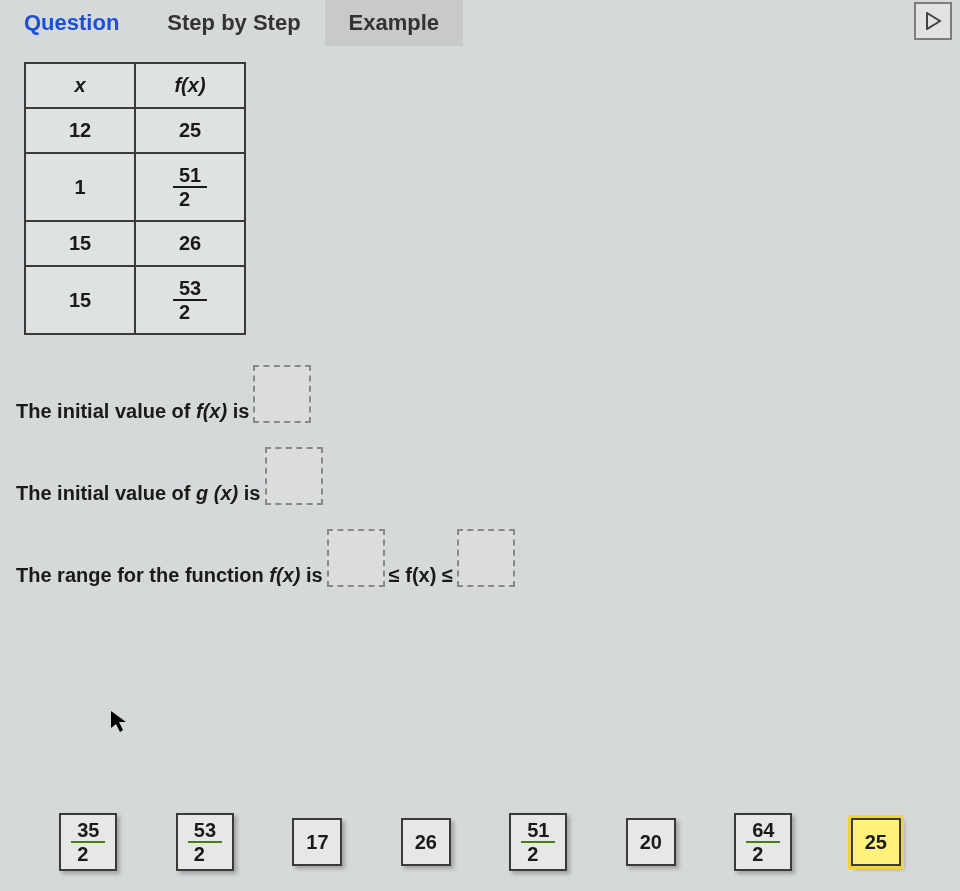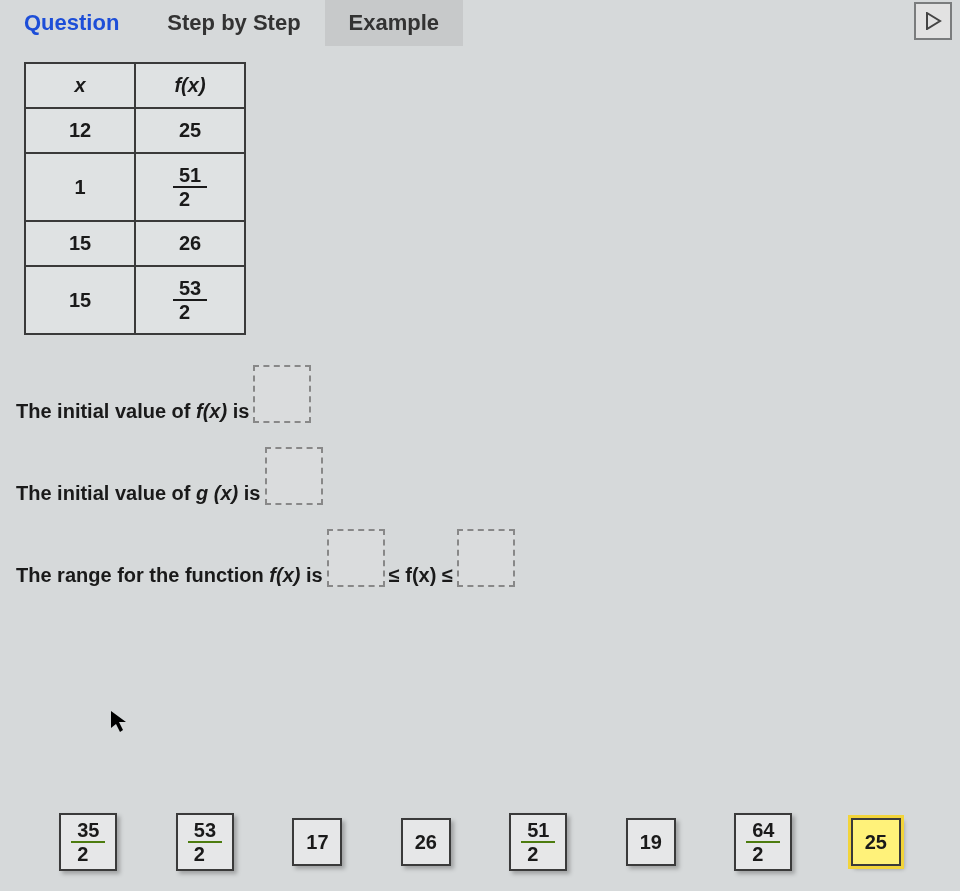--- a/index.html
+++ b/index.html
@@ -188,21 +188,21 @@
       </span>
     </div>
     <div class="tile">17</div>
     <div class="tile">26</div>
     <div class="tile">
       <span class="frac">
         <span class="num">51</span>
         <span class="den">2</span>
       </span>
     </div>
-    <div class="tile">19</div>
+    <div class="tile">20</div>
     <div class="tile">
       <span class="frac">
         <span class="num">64</span>
         <span class="den">2</span>
       </span>
     </div>
     <div class="tile highlight">25</div>
   </div>
 
 </body></html>

